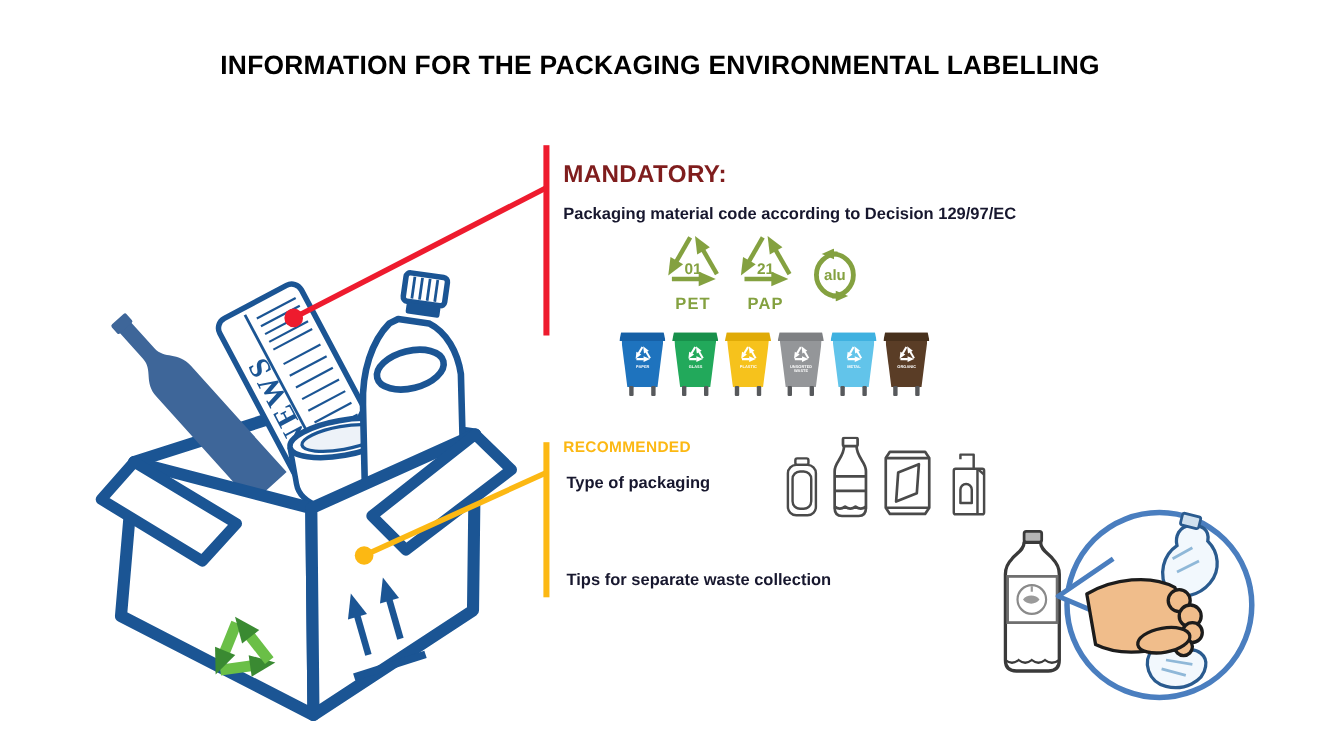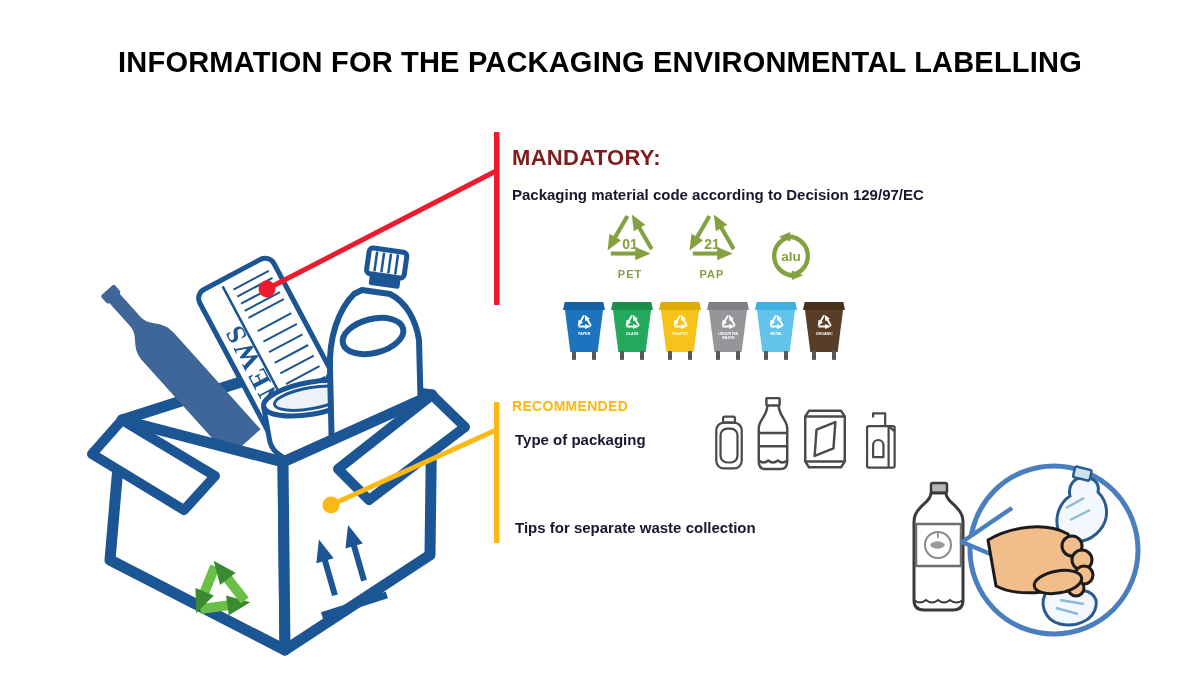--- a/index.html
+++ b/index.html
@@ -1,27 +1,27 @@
 <!DOCTYPE html>
 <html><head>
 <meta charset="utf-8">
 <style>
 *{margin:0;padding:0;box-sizing:border-box}
 html,body{background:#fff}
 body{width:1200px;height:675px;font-family:"Liberation Sans",sans-serif;overflow:hidden}
 .canvas{position:relative;width:1200px;height:675px;background:#fff;overflow:hidden}
 .abs{position:absolute}
-.title{position:absolute;top:46px;left:0;width:100%;text-align:center;font-size:29px;font-weight:700;letter-spacing:.2px;color:#000}
+.title{position:absolute;top:46px;left:0;width:100%;text-align:center;font-size:24px;font-weight:700;letter-spacing:.2px;color:#000}
 .m-head{font-size:22px;font-weight:700;color:#7f1d1d;letter-spacing:.3px}
 .r-head{font-size:14px;font-weight:700;color:#fcb813;letter-spacing:.3px}
 .body-line{font-size:15px;font-weight:700;color:#17172e}
 .body-line2{font-size:15px;font-weight:700;color:#17172e}
-.codes-row{display:flex;align-items:flex-end;gap:26px}
+.codes-row{display:flex;align-items:center;gap:10px}
 .code{display:flex;flex-direction:column;align-items:center;width:56px}
-.code-label{font-size:11px;font-weight:700;color:#84a140;letter-spacing:1px;margin-top:-4px}
+.code-label{font-size:15px;font-weight:700;color:#84a140;letter-spacing:1px;margin-top:-4px}
 .code.alu{padding-top:4px;width:50px}
 .bins-row{display:flex;gap:6px}
 .bin{position:relative;width:42px;height:58px}
 .bin-lid{height:8px;clip-path:polygon(4% 0,96% 0,100% 100%,0 100%)}
 .bin-body{margin:0 2px;height:42px;clip-path:polygon(0 0,100% 0,86% 100%,14% 100%);display:flex;flex-direction:column;align-items:center;padding-top:4px}
 .bin-label{color:#fff;font-weight:700;font-size:6px;transform:scale(.6);transform-origin:50% 0;text-align:center;line-height:1.1;width:170%;margin-top:1px;white-space:pre-line}
 .bin-wheel{position:absolute;bottom:0;width:4px;height:9px;background:#57595c;border-radius:1px}
 .bin-wheel.l{left:9px}.bin-wheel.r{right:9px}
 .pack-row{display:flex;align-items:flex-end;gap:8px}
 svg{display:block}

